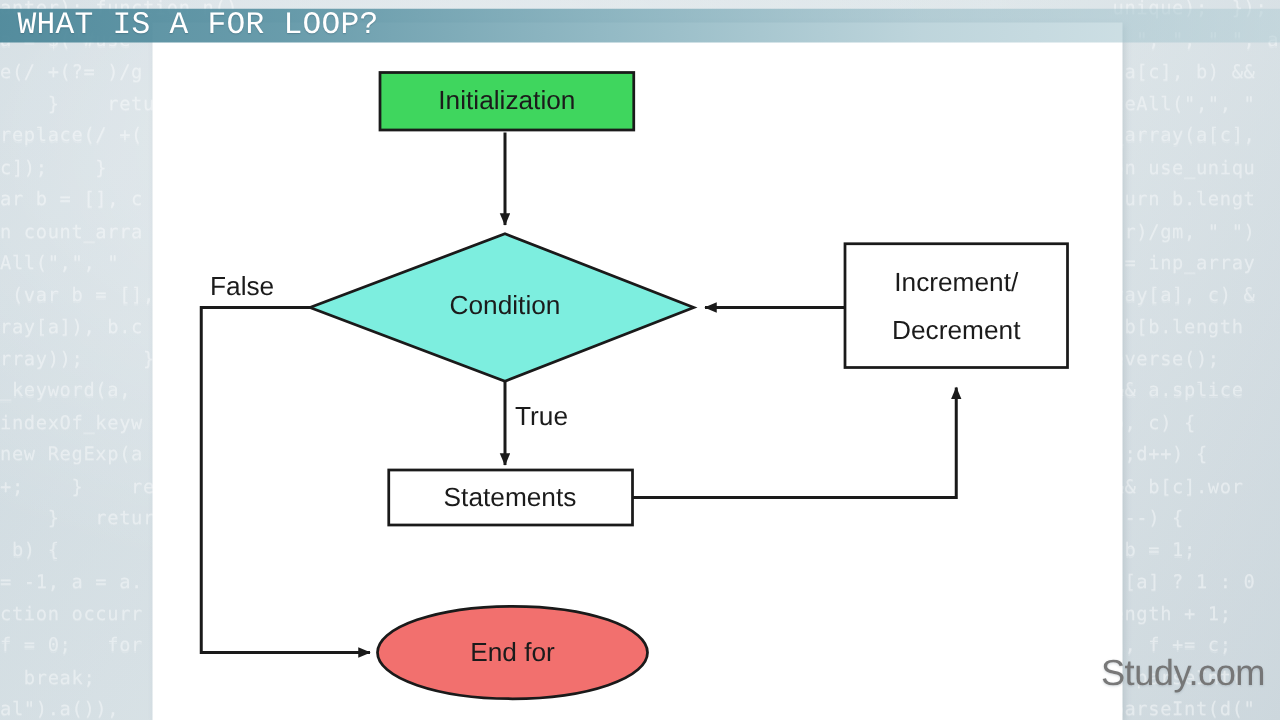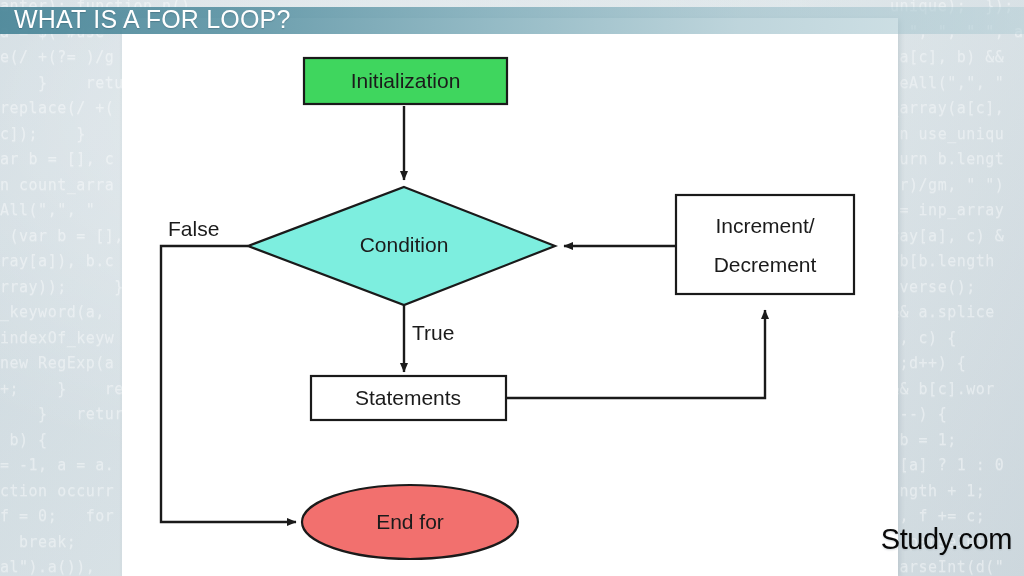--- a/index.html
+++ b/index.html
@@ -73,21 +73,21 @@
        rgba(74,134,152,0.93) 0%,
        rgba(88,145,162,0.90) 22%,
        rgba(118,167,181,0.78) 48%,
        rgba(150,187,198,0.62) 72%,
        rgba(176,204,212,0.50) 100%);
   }
   #title-text {
     position: absolute;
     left: 14px;
     top: 6px;
-    font-family: Liberation Sans, sans-serif;
+    font-family: Liberation Mono, monospace;
     font-size: 25px;
     font-weight: 400;
     letter-spacing: 0.2px;
     color: #ffffff;
     line-height: 27px;
     white-space: nowrap;
     text-shadow: 0 1px 1px rgba(40,70,85,.30);
   }
 
   
@@ -139,21 +139,21 @@
     position: absolute;
     left: 8px;
     top: 5.5px;
     border-left: 9px solid #ffffff;
     border-top: 5.5px solid transparent;
     border-bottom: 5.5px solid transparent;
   }
   #watermark .wm-text {
     font-family: "Liberation Sans", sans-serif;
     font-size: 29px;
-    color: #000000;
+    color: #737373;
     letter-spacing: -0.4px;
     line-height: 29px;
     text-shadow: 0 1px 2px rgba(120,135,145,.35);
   }
 </style>
 </head>
 <body>
 
 <div id="stage">
 

